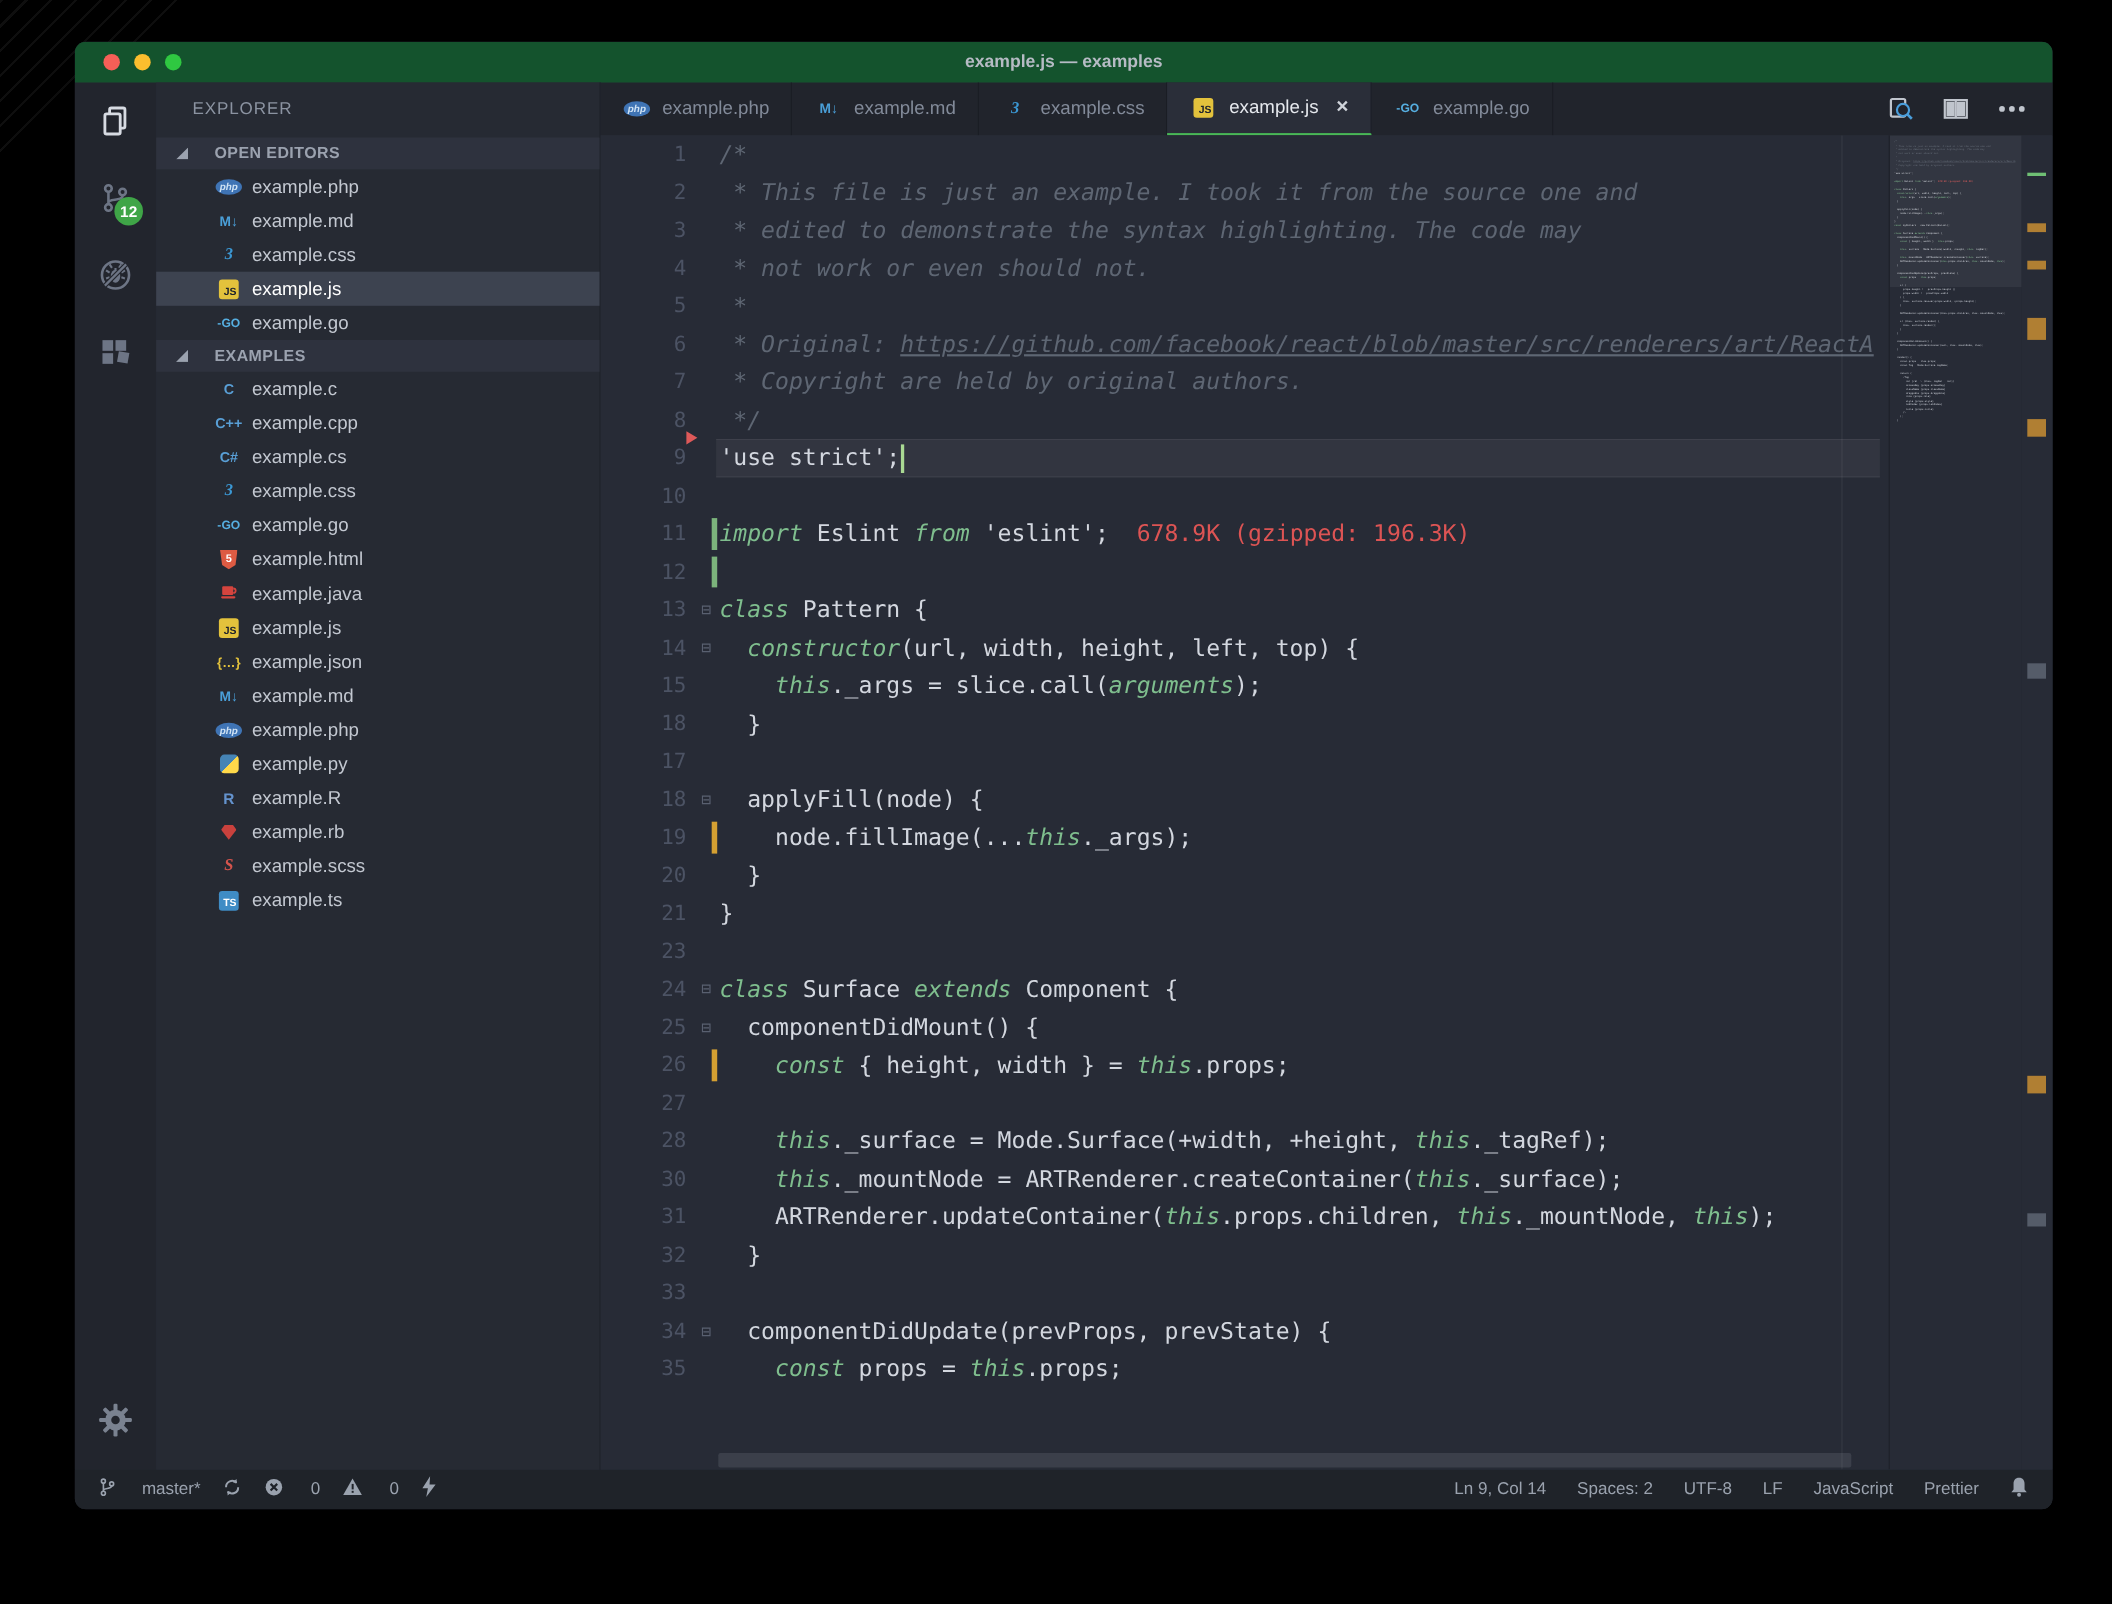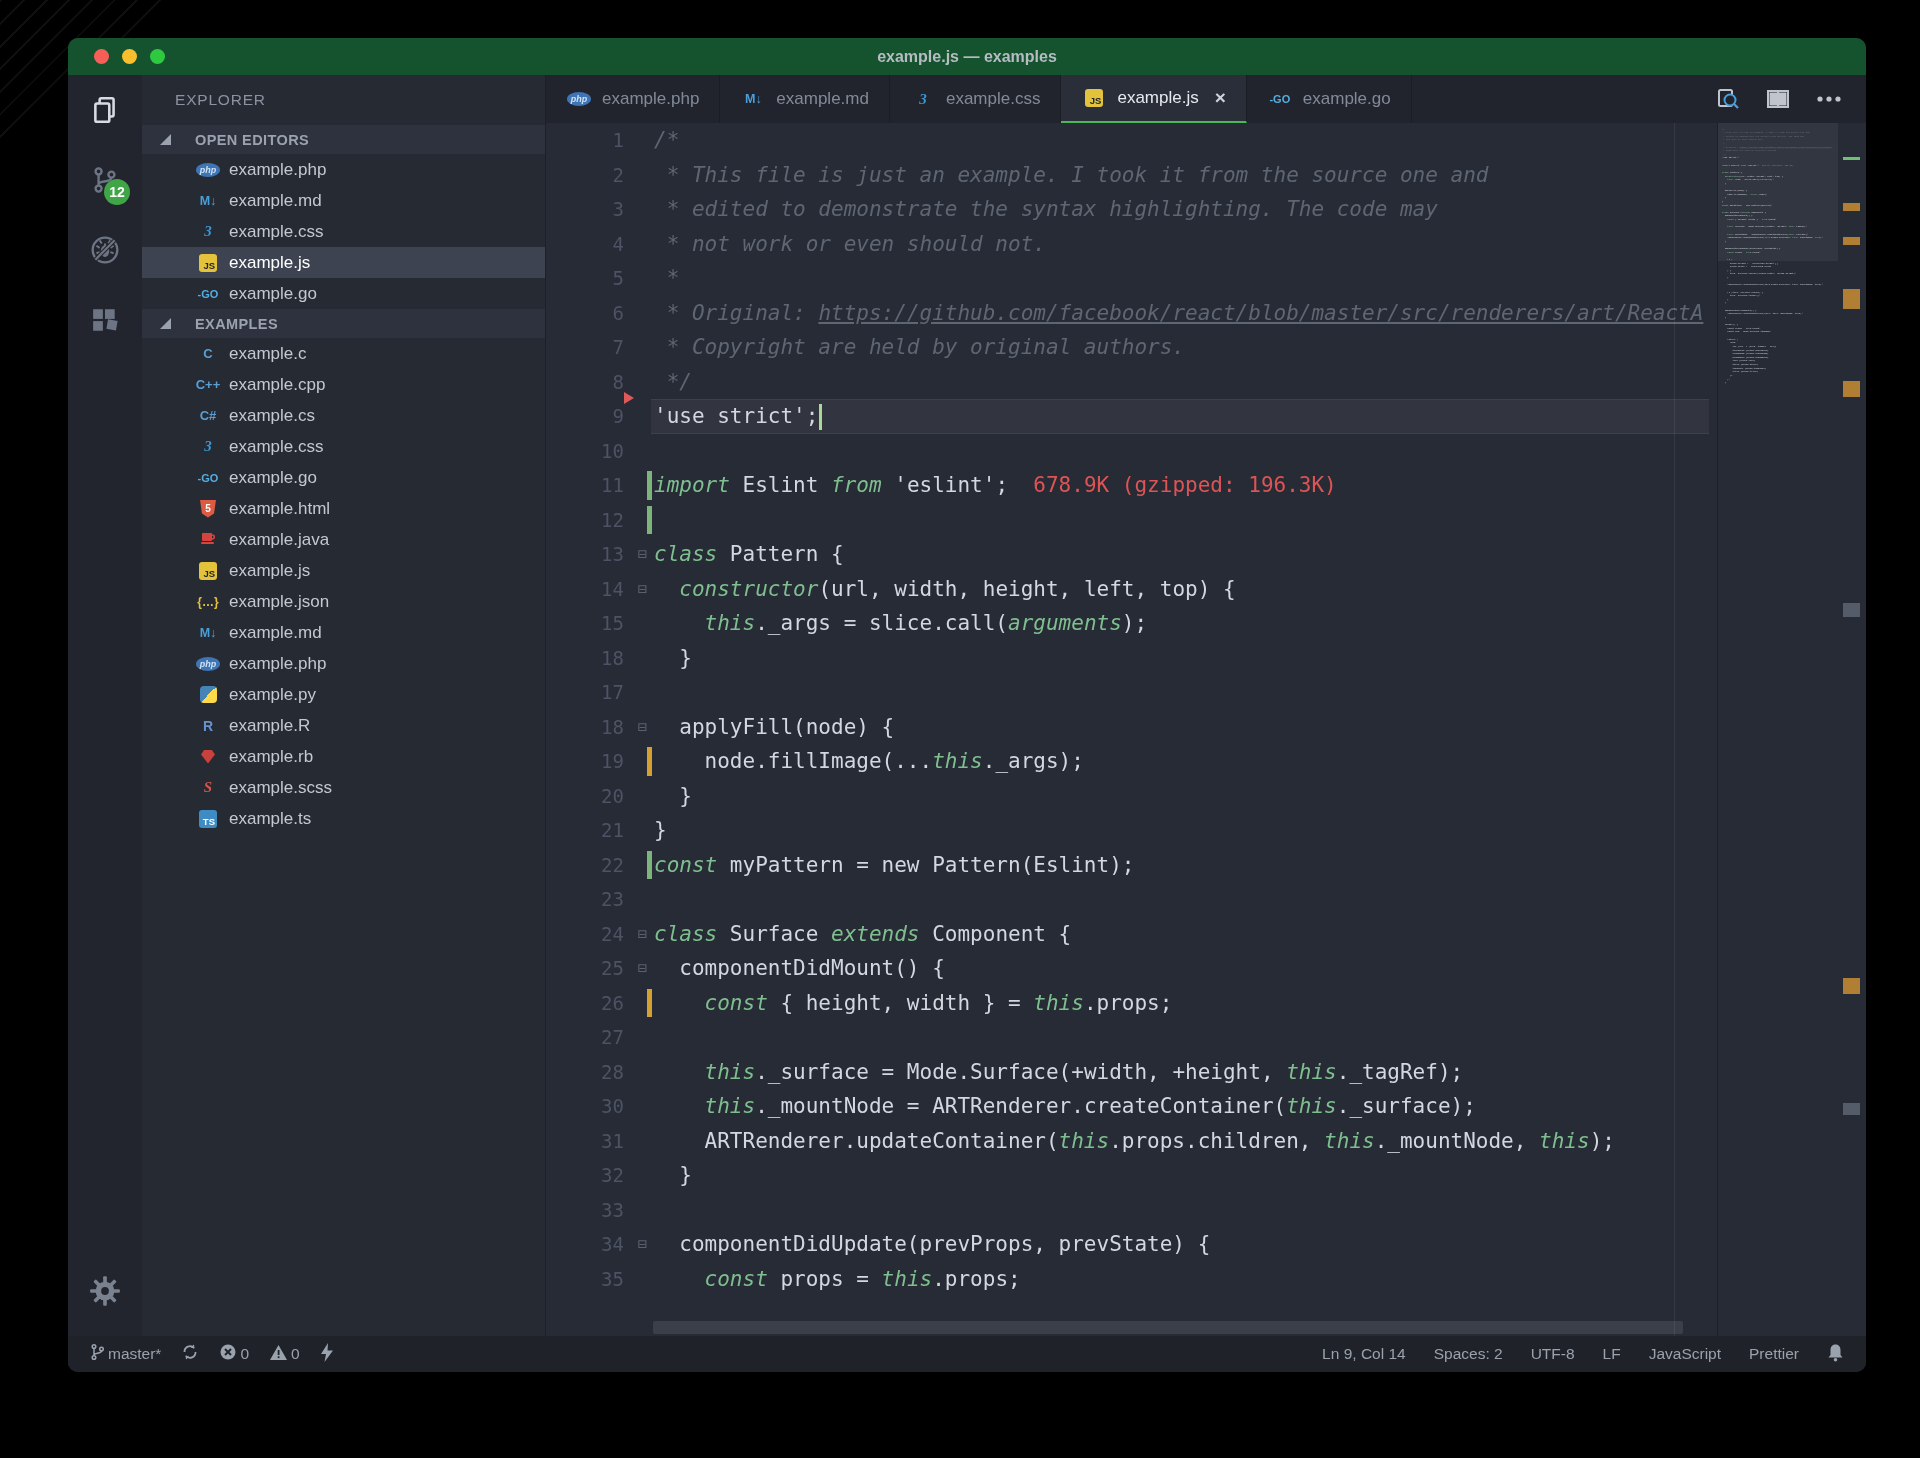--- a/index.html
+++ b/index.html
@@ -85,21 +85,21 @@
   .mm-inner{position:absolute;left:4px;top:4px;transform:scale(.105);transform-origin:0 0;width:11000px;
     font-family:"DejaVu Sans Mono",monospace;font-size:21px;line-height:34.5px;}
   .mm-inner div{white-space:pre;height:34.5px;}
   .mm-slider{position:absolute;left:0;right:0;top:0;height:138px;background:rgba(255,255,255,.055);}
   .oruler{position:absolute;right:0;top:0;bottom:0;width:28px;background:#272b36;}
   .omark{position:absolute;left:5px;width:17px;}
   .hscroll{position:absolute;left:107px;bottom:2px;width:1030px;height:13px;background:rgba(205,210,220,.12);border-radius:2px;}
   
   .statusbar{height:36px;background:#1f2329;flex:none;display:flex;align-items:center;color:#9aa2ae;font-size:15.5px;
     padding:0 22px;gap:20px;}
-  .sb-item{display:flex;align-items:center;gap:3px;}
+  .sb-item{display:flex;align-items:center;gap:24px;}
   .sb-right{margin-left:auto;display:flex;align-items:center;gap:28px;}
   svg{overflow:visible}
 </style>
 </head>
 <body>
 
 <div class="stripes"></div>
 
 <div class="window">
   <div class="titlebar">
@@ -383,21 +383,20 @@
             <div class="cline"><div class="ln">12</div><div class="gbar add"></div><div class="codetxt"></div></div>
             <div class="cline"><div class="ln">13</div><div class="fold">⊟</div><div class="codetxt"><span class="tk-k">class</span><span class="tk-d"> Pattern {</span></div></div>
             <div class="cline"><div class="ln">14</div><div class="fold">⊟</div><div class="codetxt"><span class="tk-d">  </span><span class="tk-k">constructor</span><span class="tk-d">(url, width, height, left, top) {</span></div></div>
             <div class="cline"><div class="ln">15</div><div class="codetxt"><span class="tk-d">    </span><span class="tk-k">this</span><span class="tk-d">._args = slice.call(</span><span class="tk-k">arguments</span><span class="tk-d">);</span></div></div>
             <div class="cline"><div class="ln">18</div><div class="codetxt"><span class="tk-d">  }</span></div></div>
             <div class="cline"><div class="ln">17</div><div class="codetxt"></div></div>
             <div class="cline"><div class="ln">18</div><div class="fold">⊟</div><div class="codetxt"><span class="tk-d">  applyFill(node) {</span></div></div>
             <div class="cline"><div class="ln">19</div><div class="gbar mod"></div><div class="codetxt"><span class="tk-d">    node.fillImage(...</span><span class="tk-k">this</span><span class="tk-d">._args);</span></div></div>
             <div class="cline"><div class="ln">20</div><div class="codetxt"><span class="tk-d">  }</span></div></div>
             <div class="cline"><div class="ln">21</div><div class="codetxt"><span class="tk-d">}</span></div></div>
-            <div class="cline"><div class="ln">22</div><div class="gbar add"></div><div class="codetxt"><span class="tk-k">const</span><span class="tk-d"> myPattern = new Pattern(Eslint);</span></div></div>
             <div class="cline"><div class="ln">23</div><div class="codetxt"></div></div>
             <div class="cline"><div class="ln">24</div><div class="fold">⊟</div><div class="codetxt"><span class="tk-k">class</span><span class="tk-d"> Surface </span><span class="tk-k">extends</span><span class="tk-d"> Component {</span></div></div>
             <div class="cline"><div class="ln">25</div><div class="fold">⊟</div><div class="codetxt"><span class="tk-d">  componentDidMount() {</span></div></div>
             <div class="cline"><div class="ln">26</div><div class="gbar mod"></div><div class="codetxt"><span class="tk-d">    </span><span class="tk-k">const</span><span class="tk-d"> { height, width } = </span><span class="tk-k">this</span><span class="tk-d">.props;</span></div></div>
             <div class="cline"><div class="ln">27</div><div class="codetxt"></div></div>
             <div class="cline"><div class="ln">28</div><div class="codetxt"><span class="tk-d">    </span><span class="tk-k">this</span><span class="tk-d">._surface = Mode.Surface(+width, +height, </span><span class="tk-k">this</span><span class="tk-d">._tagRef);</span></div></div>
             <div class="cline"><div class="ln">30</div><div class="codetxt"><span class="tk-d">    </span><span class="tk-k">this</span><span class="tk-d">._mountNode = ARTRenderer.createContainer(</span><span class="tk-k">this</span><span class="tk-d">._surface);</span></div></div>
             <div class="cline"><div class="ln">31</div><div class="codetxt"><span class="tk-d">    ARTRenderer.updateContainer(</span><span class="tk-k">this</span><span class="tk-d">.props.children, </span><span class="tk-k">this</span><span class="tk-d">._mountNode, </span><span class="tk-k">this</span><span class="tk-d">);</span></div></div>
             <div class="cline"><div class="ln">32</div><div class="codetxt"><span class="tk-d">  }</span></div></div>
             <div class="cline"><div class="ln">33</div><div class="codetxt"></div></div>

